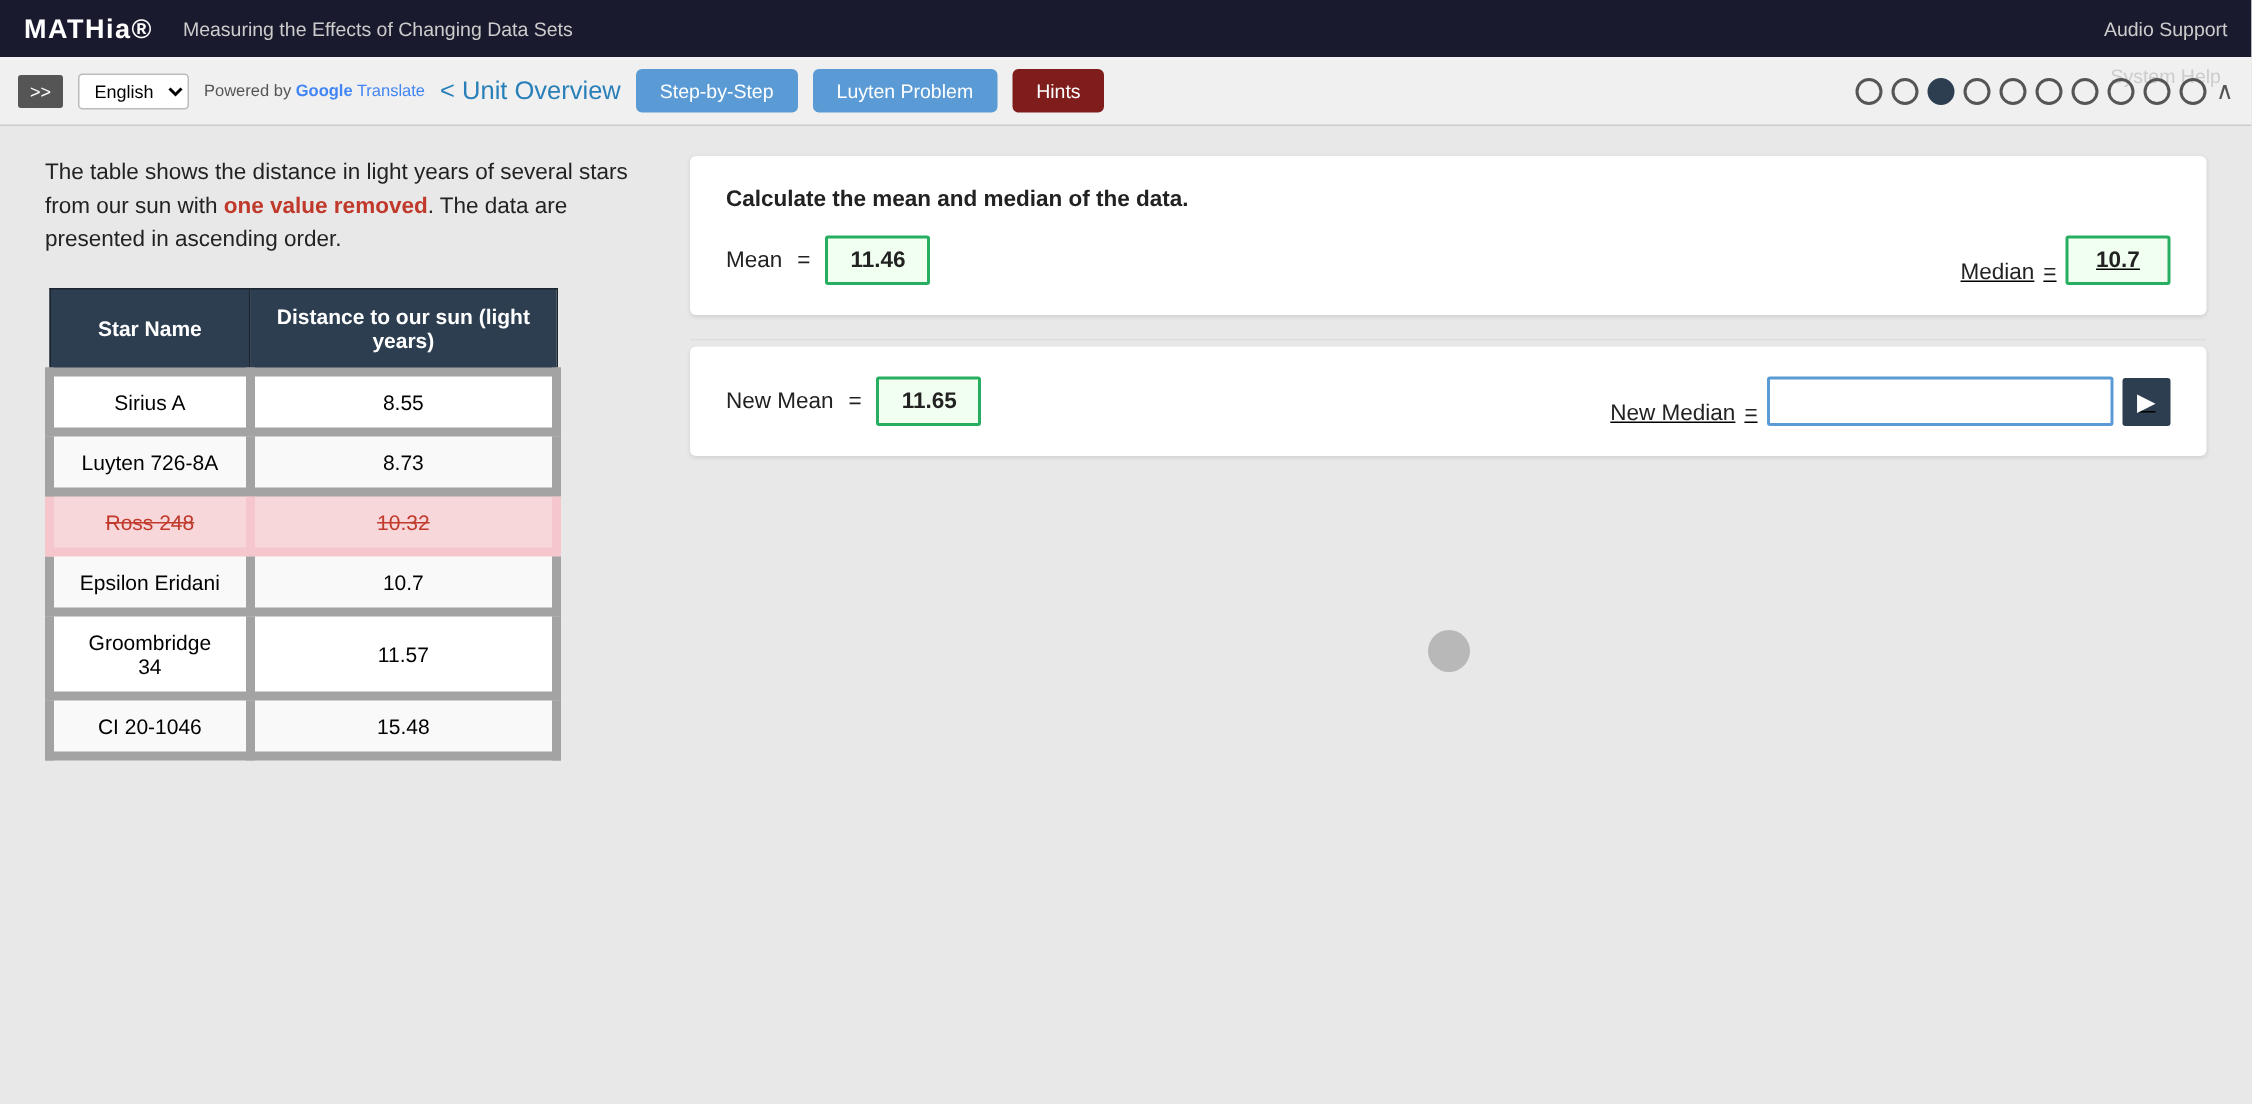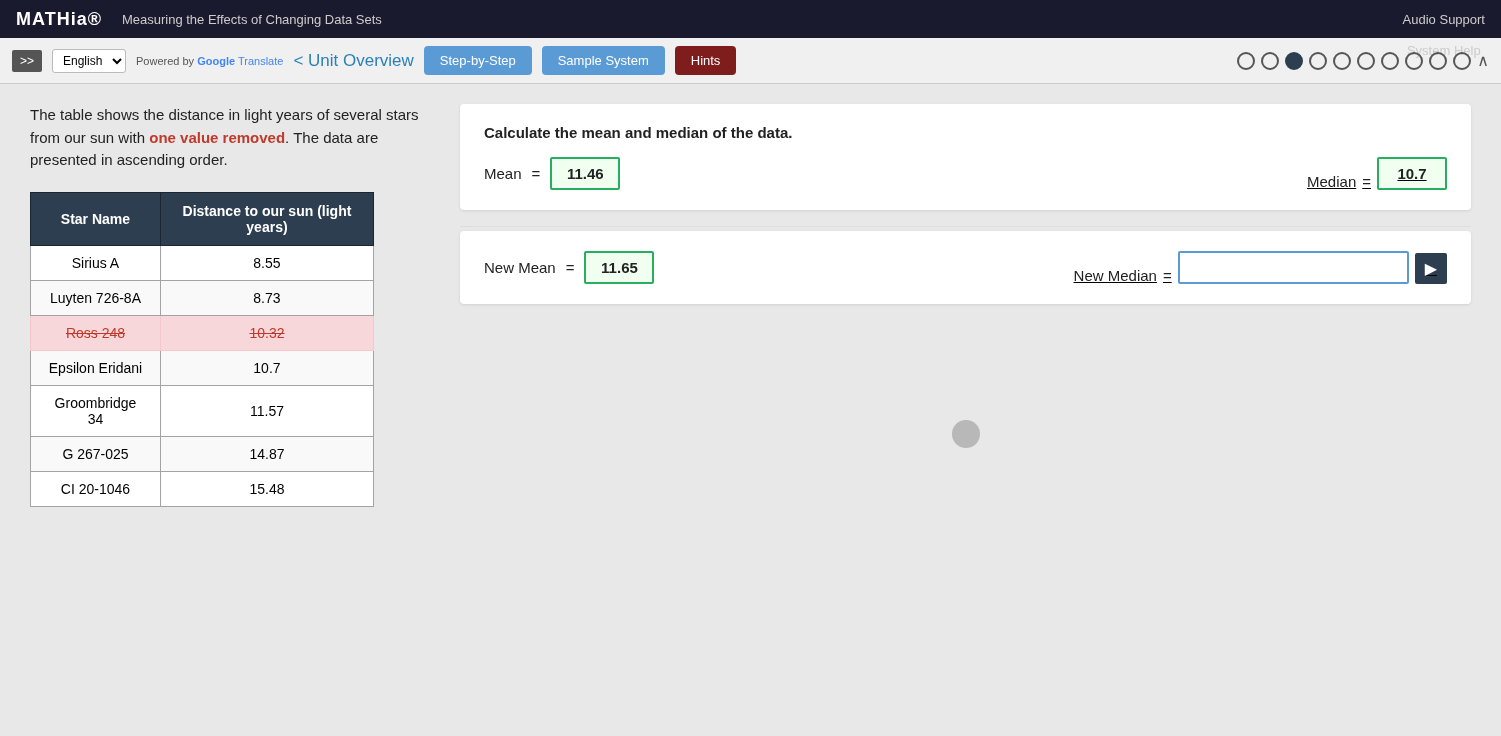--- a/index.html
+++ b/index.html
@@ -167,21 +167,21 @@
       padding: 10px 16px;
       text-align: center;
       font-size: 14px;
       font-weight: bold;
       border: 1px solid #1a252f;
     }
     .data-table tbody tr td {
       padding: 9px 16px;
       text-align: center;
       font-size: 14px;
-      border: 1px solid #a3a3a3;
+      border: 6px solid #a3a3a3;
       background: white;
     }
     .data-table tbody tr.removed td {
       background: #f8d7da;
       text-decoration: line-through;
       color: #c0392b;
       border-color: #f5c6cb;
     }
     .data-table tbody tr:nth-child(even):not(.removed) td {
       background: #f9f9f9;
@@ -299,21 +299,21 @@
   <select class="language-select">
     <option>English</option>
   </select>
   <span class="powered-by">
     <span>Powered by</span>
     <span class="google">Google</span>
     <span class="translate">Translate</span>
   </span>
   <a class="unit-overview" href="#">&lt; Unit Overview</a>
   <button class="btn-step">Step-by-Step</button>
-  <button class="btn-sample">Sample System</button>
+  <button class="btn-sample">Luyten Problem</button>
   <button class="btn-hints">Hints</button>
   <div class="progress-circles">
     <span class="circle"></span>
     <span class="circle"></span>
     <span class="circle filled"></span>
     <span class="circle"></span>
     <span class="circle"></span>
     <span class="circle"></span>
     <span class="circle"></span>
     <span class="circle"></span>
@@ -350,24 +350,20 @@
             <td>Ross 248</td>
             <td>10.32</td>
           </tr>
           <tr>
             <td>Epsilon Eridani</td>
             <td>10.7</td>
           </tr>
           <tr>
             <td>Groombridge 34</td>
             <td>11.57</td>
-          </tr>
-          <tr>
-            <td>G 267-025</td>
-            <td>14.87</td>
           </tr>
           <tr>
             <td>CI 20-1046</td>
             <td>15.48</td>
           </tr>
         </tbody>
     </table>
   </div>
 
   <div class="right-panel">

